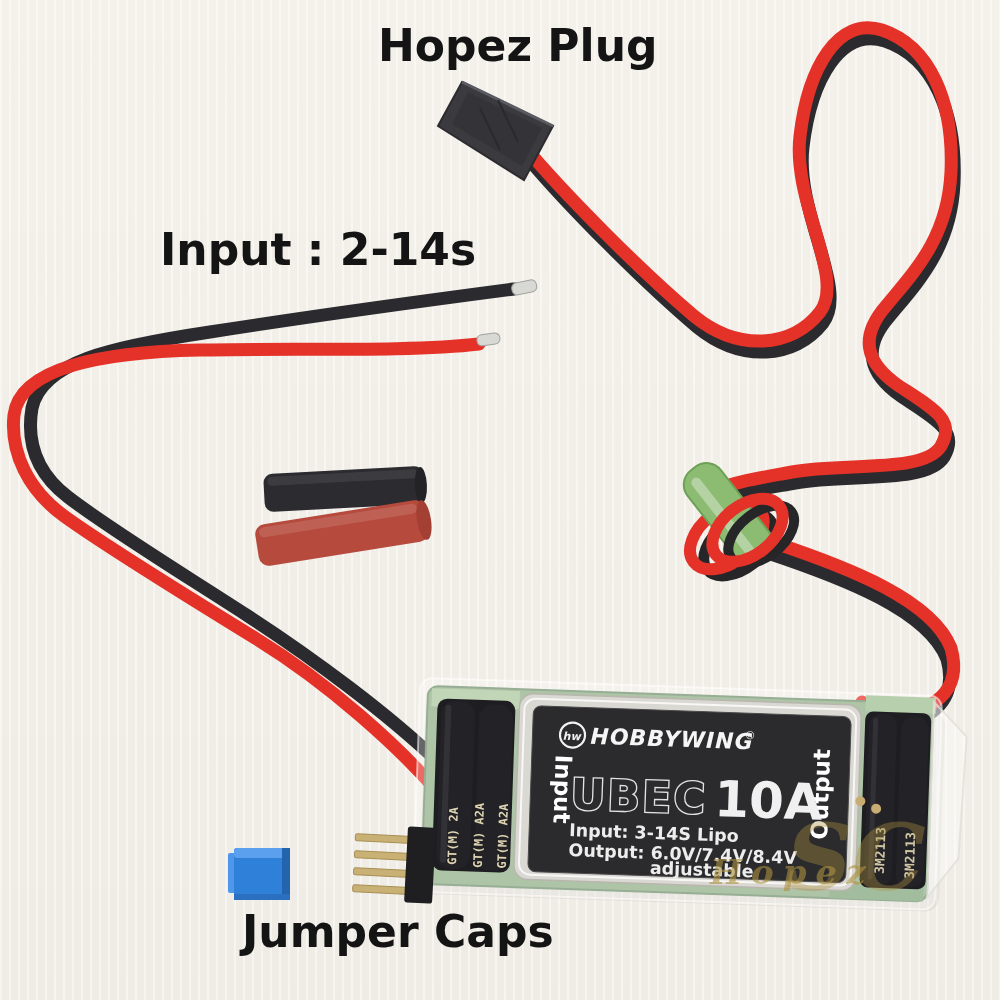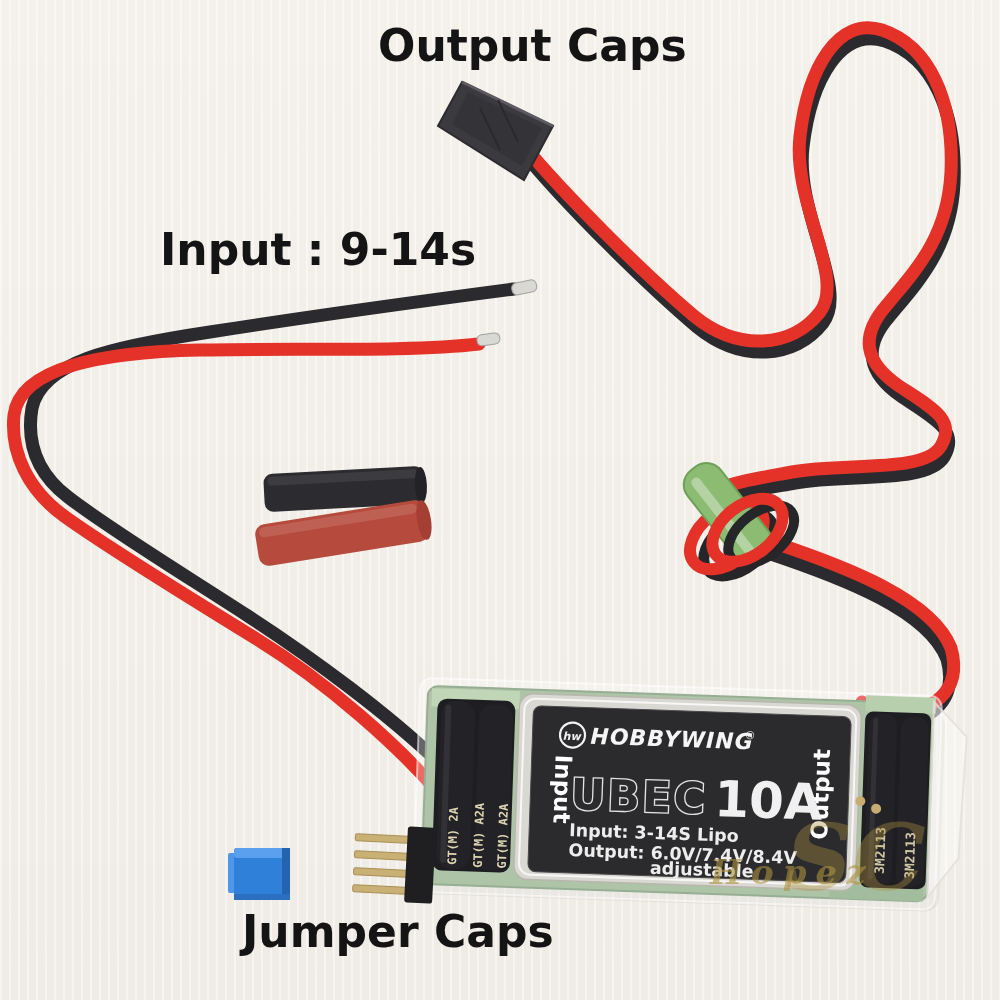--- a/index.html
+++ b/index.html
@@ -168,16 +168,16 @@
       <rect x="20" y="-26" width="8" height="52" fill="#2364ad"></rect>
       <rect x="-28" y="20" width="56" height="6" fill="#2a6fc0"></rect>
     </g>
 
     <g>
       <text x="786" y="890" font-family="DejaVu Serif, serif" font-style="italic" font-weight="bold" font-size="92" fill="#ad923f" opacity="0.38">SC</text>
       <text x="710" y="884" font-family="DejaVu Serif, serif" font-style="italic" font-weight="bold" font-size="34" letter-spacing="9" fill="#ad923f" opacity="0.6">Hopez</text>
     </g>
   </svg>
 
-  <div class="anno" id="anno-output">Output Caps</div>
-  <div class="anno" id="anno-input">Input : 9-14s</div>
+  <div class="anno" id="anno-output">Hopez Plug</div>
+  <div class="anno" id="anno-input">Input : 2-14s</div>
   <div class="anno" id="anno-jumper">Jumper Caps</div>
 </div>
 
 </body></html>

